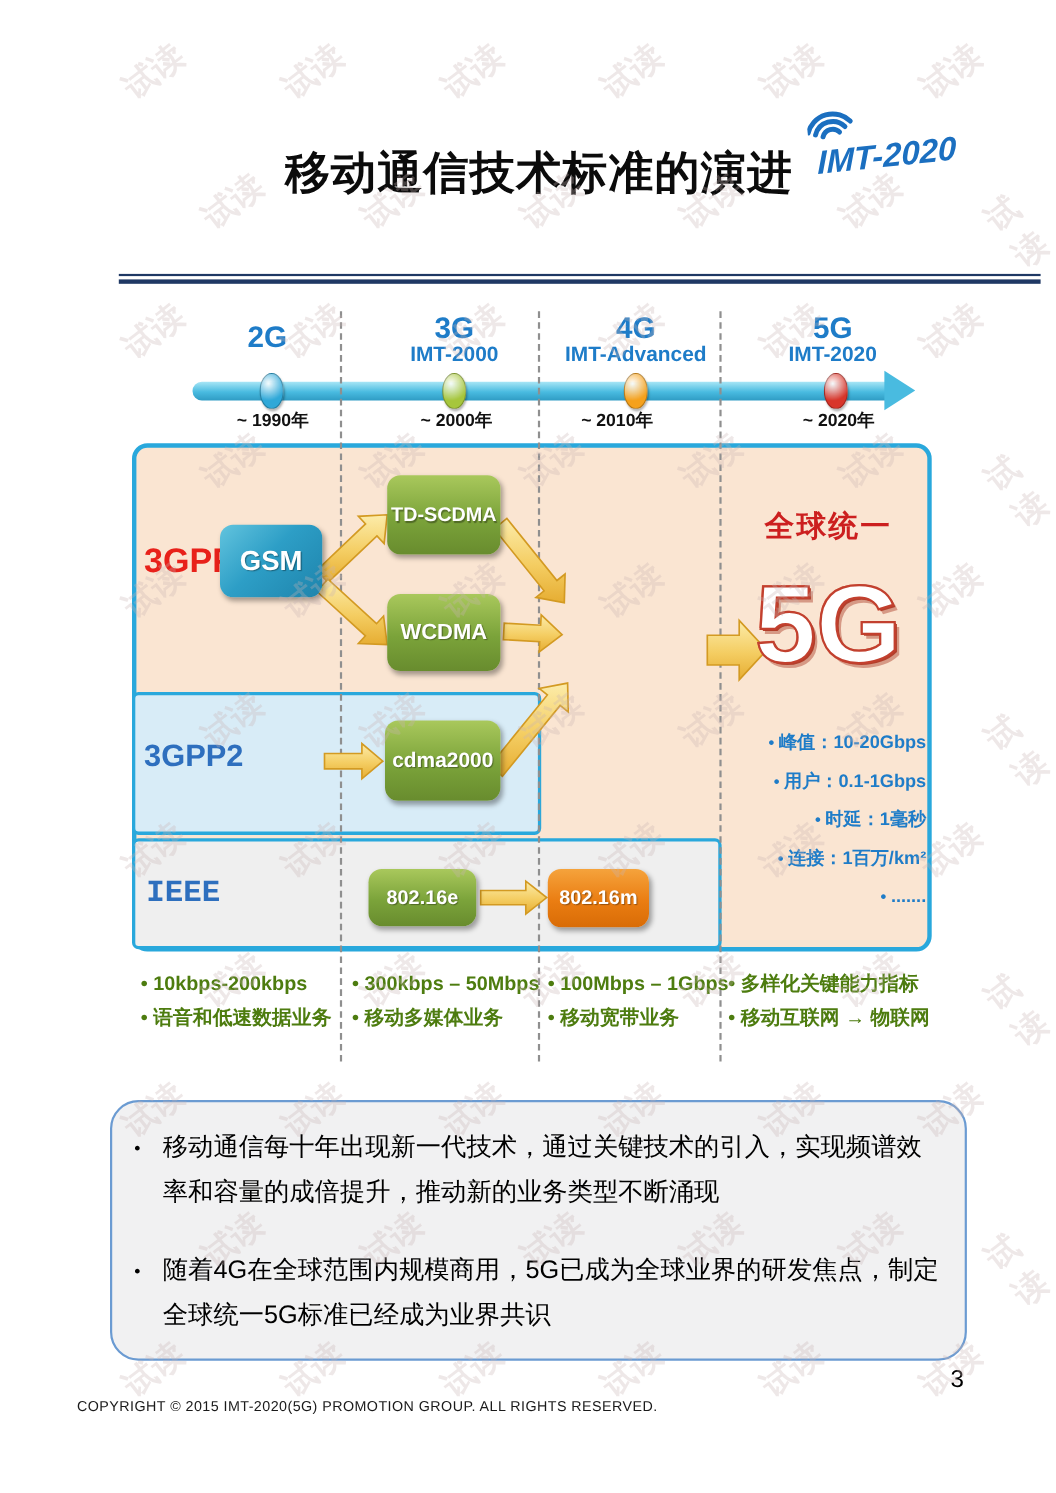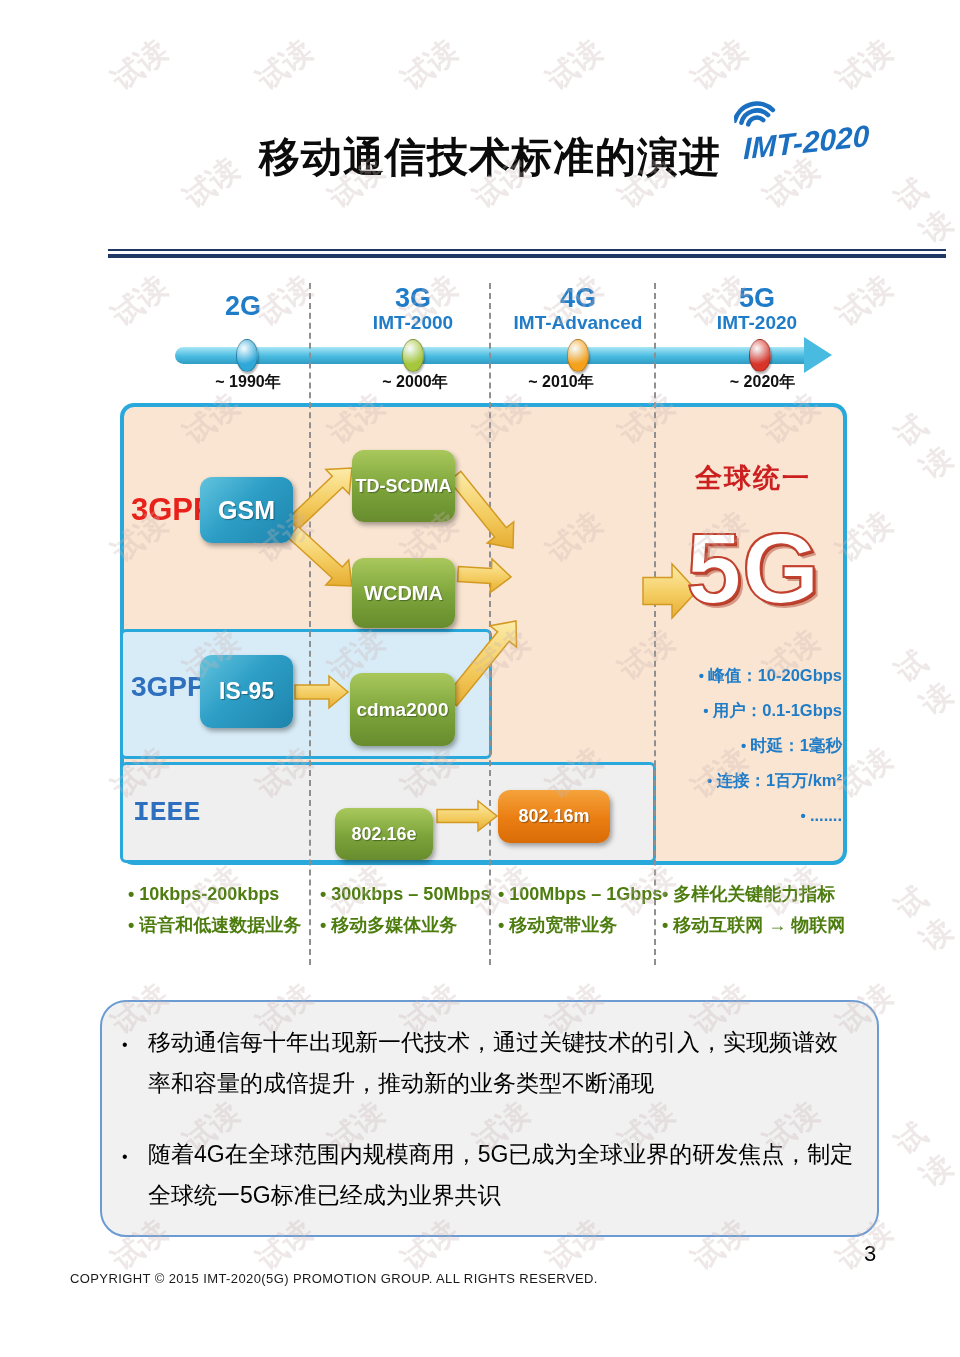--- a/index.html
+++ b/index.html
@@ -44,29 +44,29 @@
     border:3px solid #29a8dc; border-radius:6px; }
   .grp-label { font-weight:bold; z-index:4; }
   #lbl-3gpp  { left:131px; top:492px; font-size:31px; color:#e8211a; }
   #lbl-3gpp2 { left:131px; top:671px; font-size:28px; color:#2e6fbe; }
   #lbl-ieee  { left:133px; top:797px; font-size:28px; color:#2e6fbe;font-family:Liberation Mono, monospace; }
 
   .node { display:flex; align-items:center; justify-content:center; text-align:center;
     color:#fff; font-weight:bold; border-radius:12px; z-index:4;
     box-shadow:2px 3px 5px rgba(0,0,0,.35); text-shadow:1px 1px 1px rgba(0,0,0,.35); }
   .node.blue   { background:linear-gradient(135deg,#62c4de 0%,#2d9ec6 45%,#1e84ac 100%); }
-  .node.green  { background:linear-gradient(180deg,#a9c85c 0%,#7ba33a 55%,#688c2e 100%);margin-top:18px; }
+  .node.green  { background:linear-gradient(180deg,#a9c85c 0%,#7ba33a 55%,#688c2e 100%); }
   .node.orange { background:linear-gradient(180deg,#f5a33c 0%,#ea7d12 55%,#d96c06 100%); }
   #node-gsm      { left:200px; top:477px; width:93px;  height:66px; font-size:25px; }
   #node-tdscdma  { left:352px; top:432px; width:103px; height:72px; font-size:18px; }
   #node-wcdma    { left:352px; top:540px; width:103px; height:70px; font-size:20px; }
   #node-is95     { left:200px; top:655px; width:93px;  height:73px; font-size:23px; }
   #node-cdma2000 { left:350px; top:655px; width:105px; height:73px; font-size:19px; }
   #node-80216e   { left:335px; top:790px; width:98px;  height:52px; font-size:18px; }
-  #node-80216m   { left:498px; top:790px; width:112px; height:53px; font-size:18px; }
+  #node-80216m   { left:498px; top:790px; width:92px; height:53px; font-size:18px; }
   #node-lte { left:512px; top:523px; width:133px; height:128px; flex-direction:column;
     gap:14px; font-size:16.5px; border-radius:14px; }
 
   #fiveg-head { left:672px; top:460px; width:162px; text-align:center; font-size:27px;
     font-weight:bold; color:#cc1f1f; letter-spacing:2px; z-index:4; }
   #fiveg-big { left:668px; top:508px; width:170px; text-align:center; font-size:100px;
     font-weight:bold; color:#fff; z-index:4; -webkit-text-stroke:2px #c2402e;
     text-shadow:4px 4px 0 rgba(170,60,40,.45), 1px 1px 0 #c2402e, -1px -1px 0 #d9604a,
       2px 2px 0 #b8432f; line-height:120px; }
   #fiveg-specs { left:672px; top:658px; width:170px; z-index:4; }
@@ -175,21 +175,20 @@
       <polygon points="437.0,822.5 478.0,822.5 478.0,831.0 497.0,816.0 478.0,801.0 478.0,809.5 437.0,809.5" fill="url(#gy)" stroke="#d39a22" stroke-width="1.5"></polygon>
     </svg>
 
   <div class="abs grp-label" id="lbl-3gpp">3GPP</div>
   <div class="abs grp-label" id="lbl-3gpp2">3GPP2</div>
   <div class="abs grp-label" id="lbl-ieee">IEEE</div>
 
   <div class="abs node blue" id="node-gsm">GSM</div>
   <div class="abs node green" id="node-tdscdma">TD-SCDMA</div>
   <div class="abs node green" id="node-wcdma">WCDMA</div>
-  <div class="abs node blue" id="node-is95">IS-95</div>
   <div class="abs node green" id="node-cdma2000">cdma2000</div>
   <div class="abs node green" id="node-80216e">802.16e</div>
   <div class="abs node orange" id="node-80216m">802.16m</div>
 
   <div class="abs" id="fiveg-head">全球统一</div>
   <div class="abs" id="fiveg-big">5G</div>
   <div class="abs" id="fiveg-specs">
     <div class="spec-item">峰值：10-20Gbps</div>
     <div class="spec-item">用户：0.1-1Gbps</div>
     <div class="spec-item">时延：1毫秒</div>

